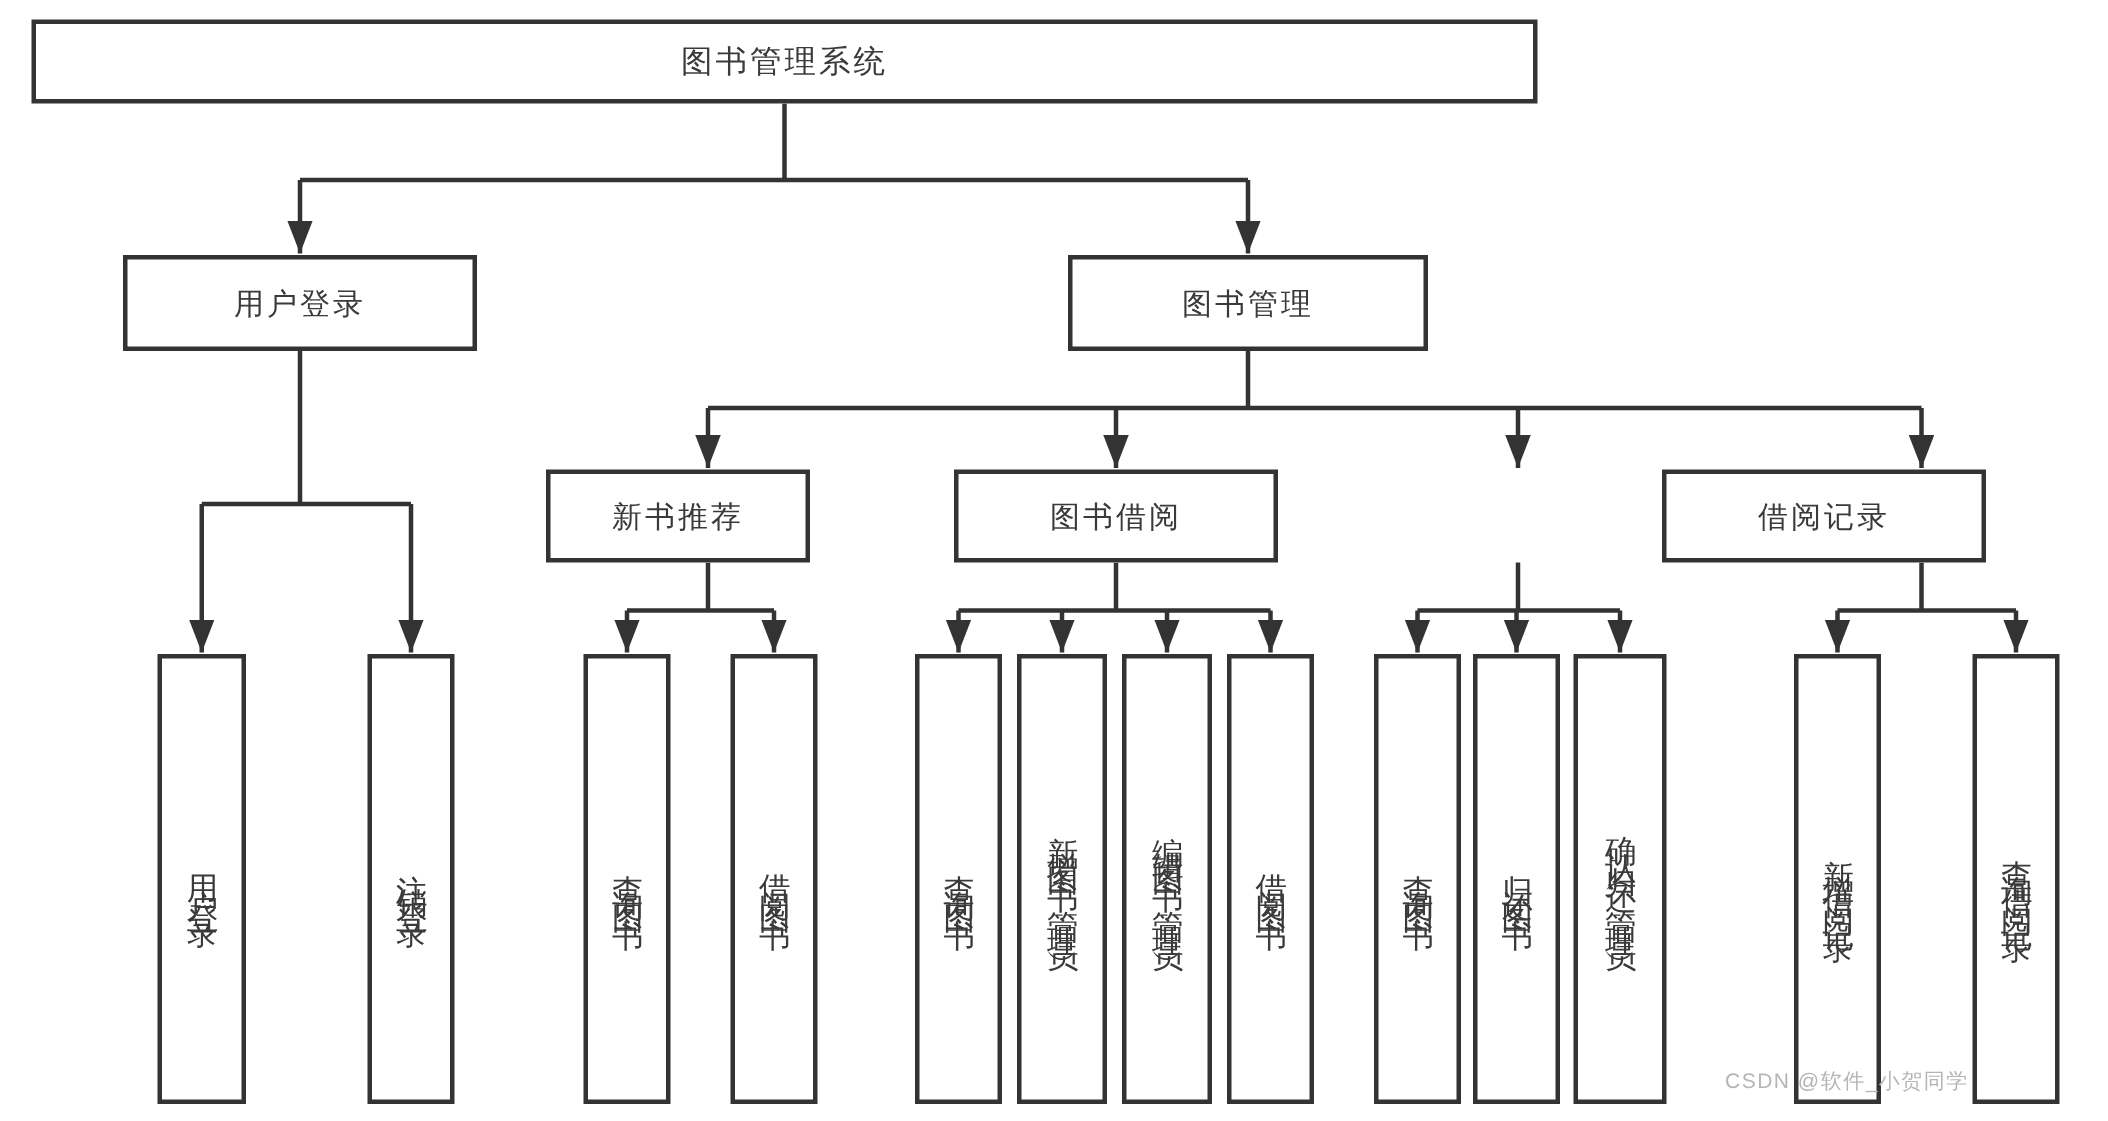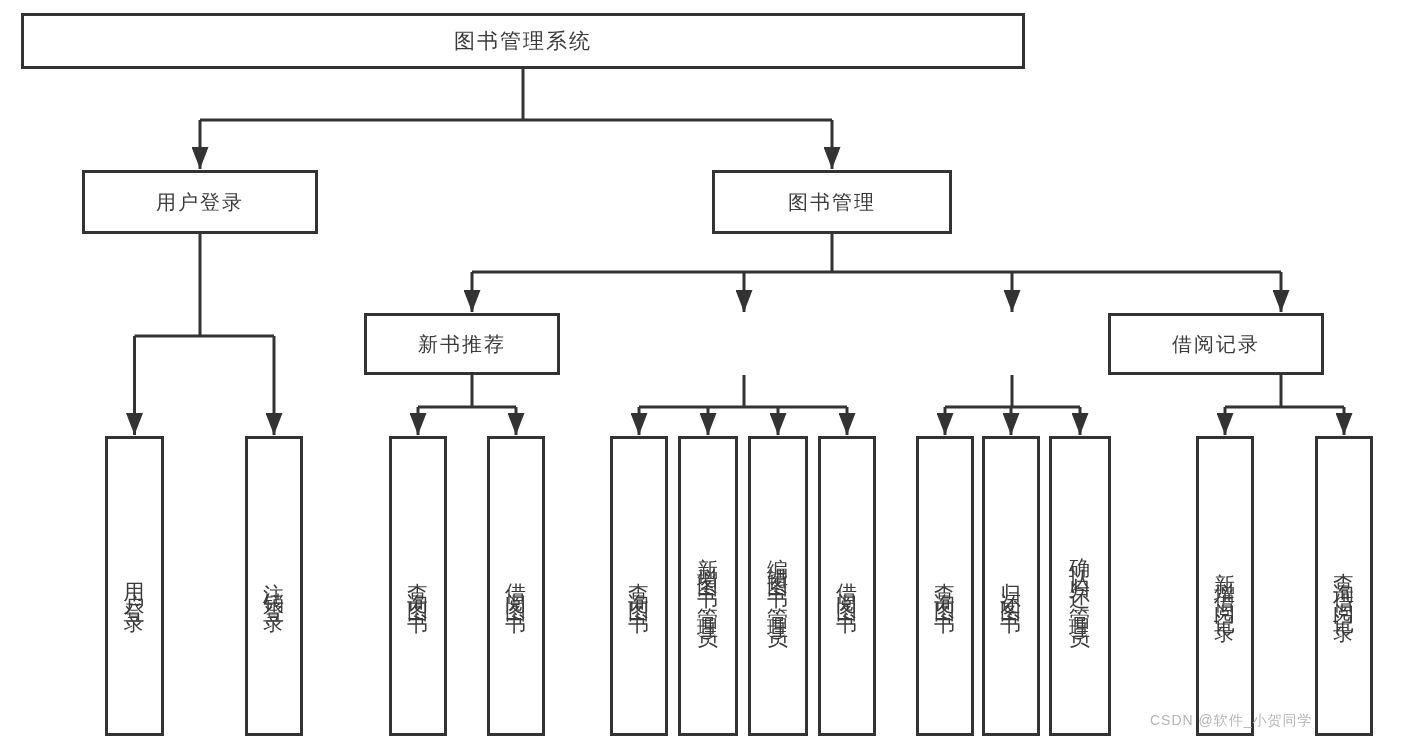--- a/index.html
+++ b/index.html
@@ -117,22 +117,25 @@
     <span>图书管理系统</span>
   </div>
 
   <div class="box h" style="left:82px; top:170px; width:236px; height:64px;">
     <span>用户登录</span>
   </div>
   <div class="box h" style="left:712px; top:170px; width:240px; height:64px;align-items:center;">
     <span>图书管理</span>
   </div>
 
-  <div class="box h" style="left:364px; top:313px; width:196px; height:62px;">
+  <div class="box h" style="left:364px; top:313px; width:176px; height:62px;">
     <span>新书推荐</span>
+  </div>
+  <div class="box h" style="left:636px; top:313px; width:216px; height:62px;">
+    <span>图书借阅</span>
   </div>
   <div class="box h" style="left:1108px; top:313px; width:216px; height:62px;">
     <span>借阅记录</span>
   </div>
 
   <div class="box v" style="left:105px; top:436px; width:59px; height:300px;">
     <span>用户登录</span>
   </div>
   <div class="box v" style="left:245px; top:436px; width:58px; height:300px;">
     <span>注销登录</span>

